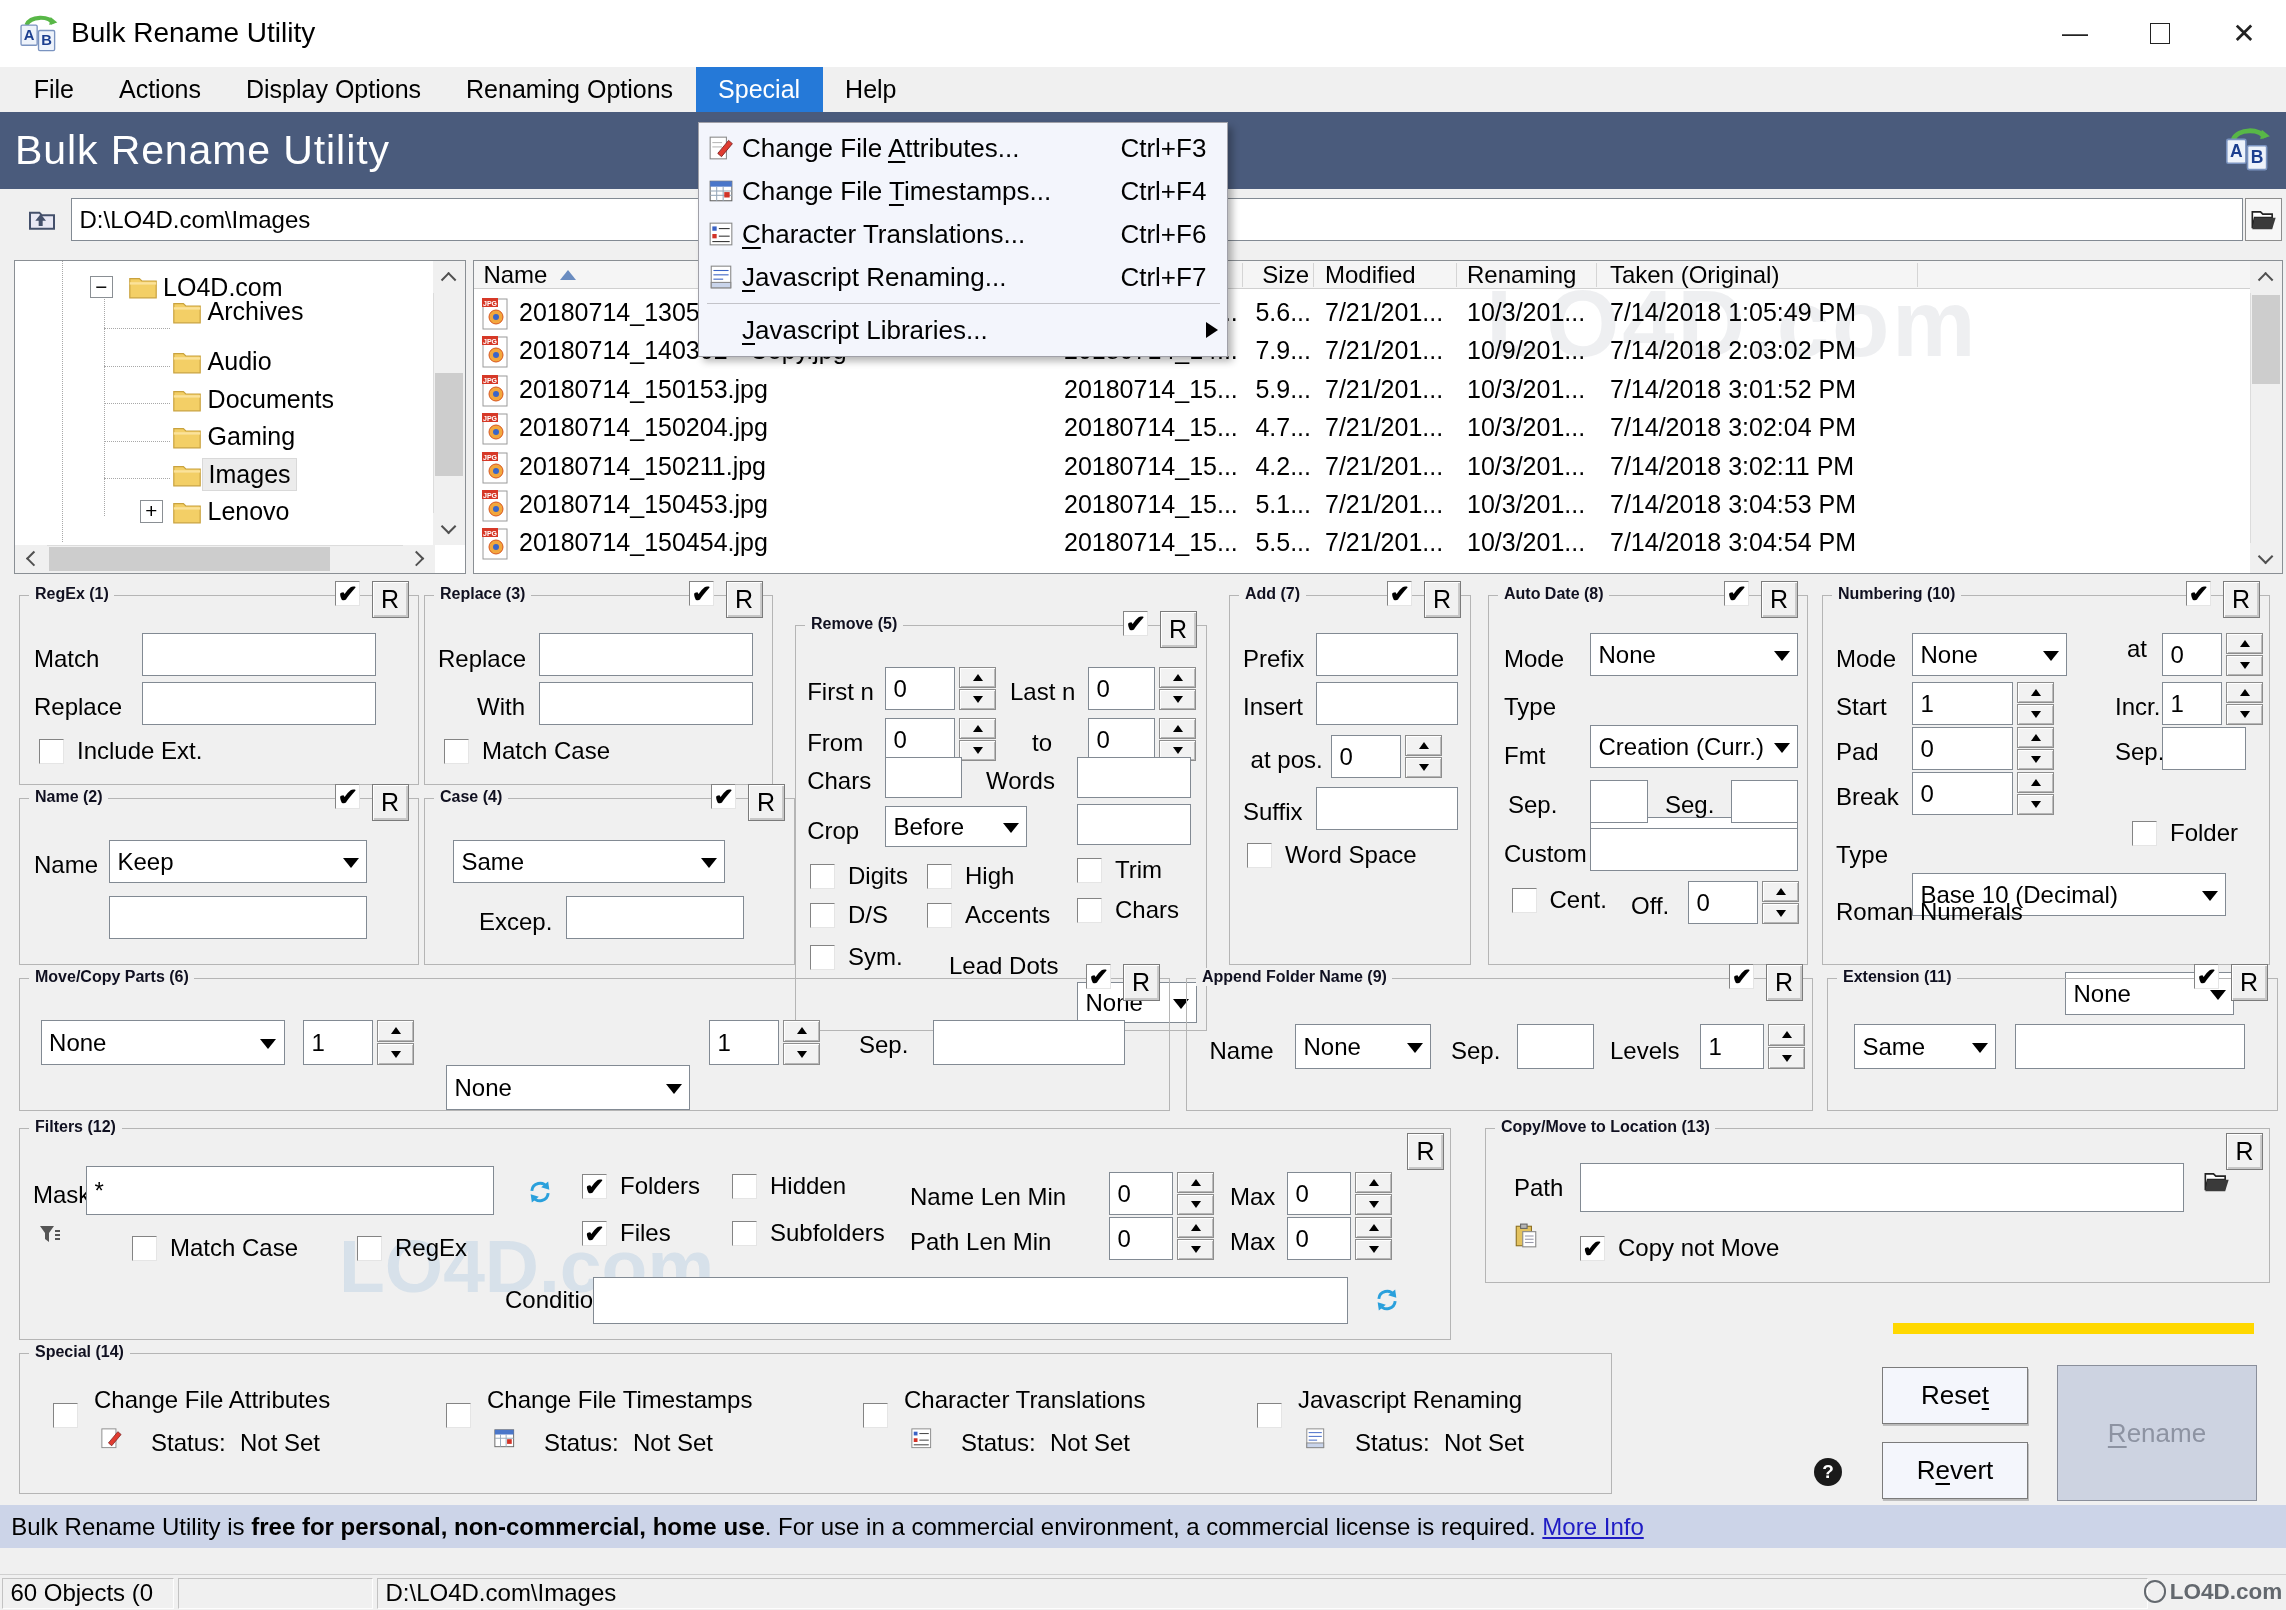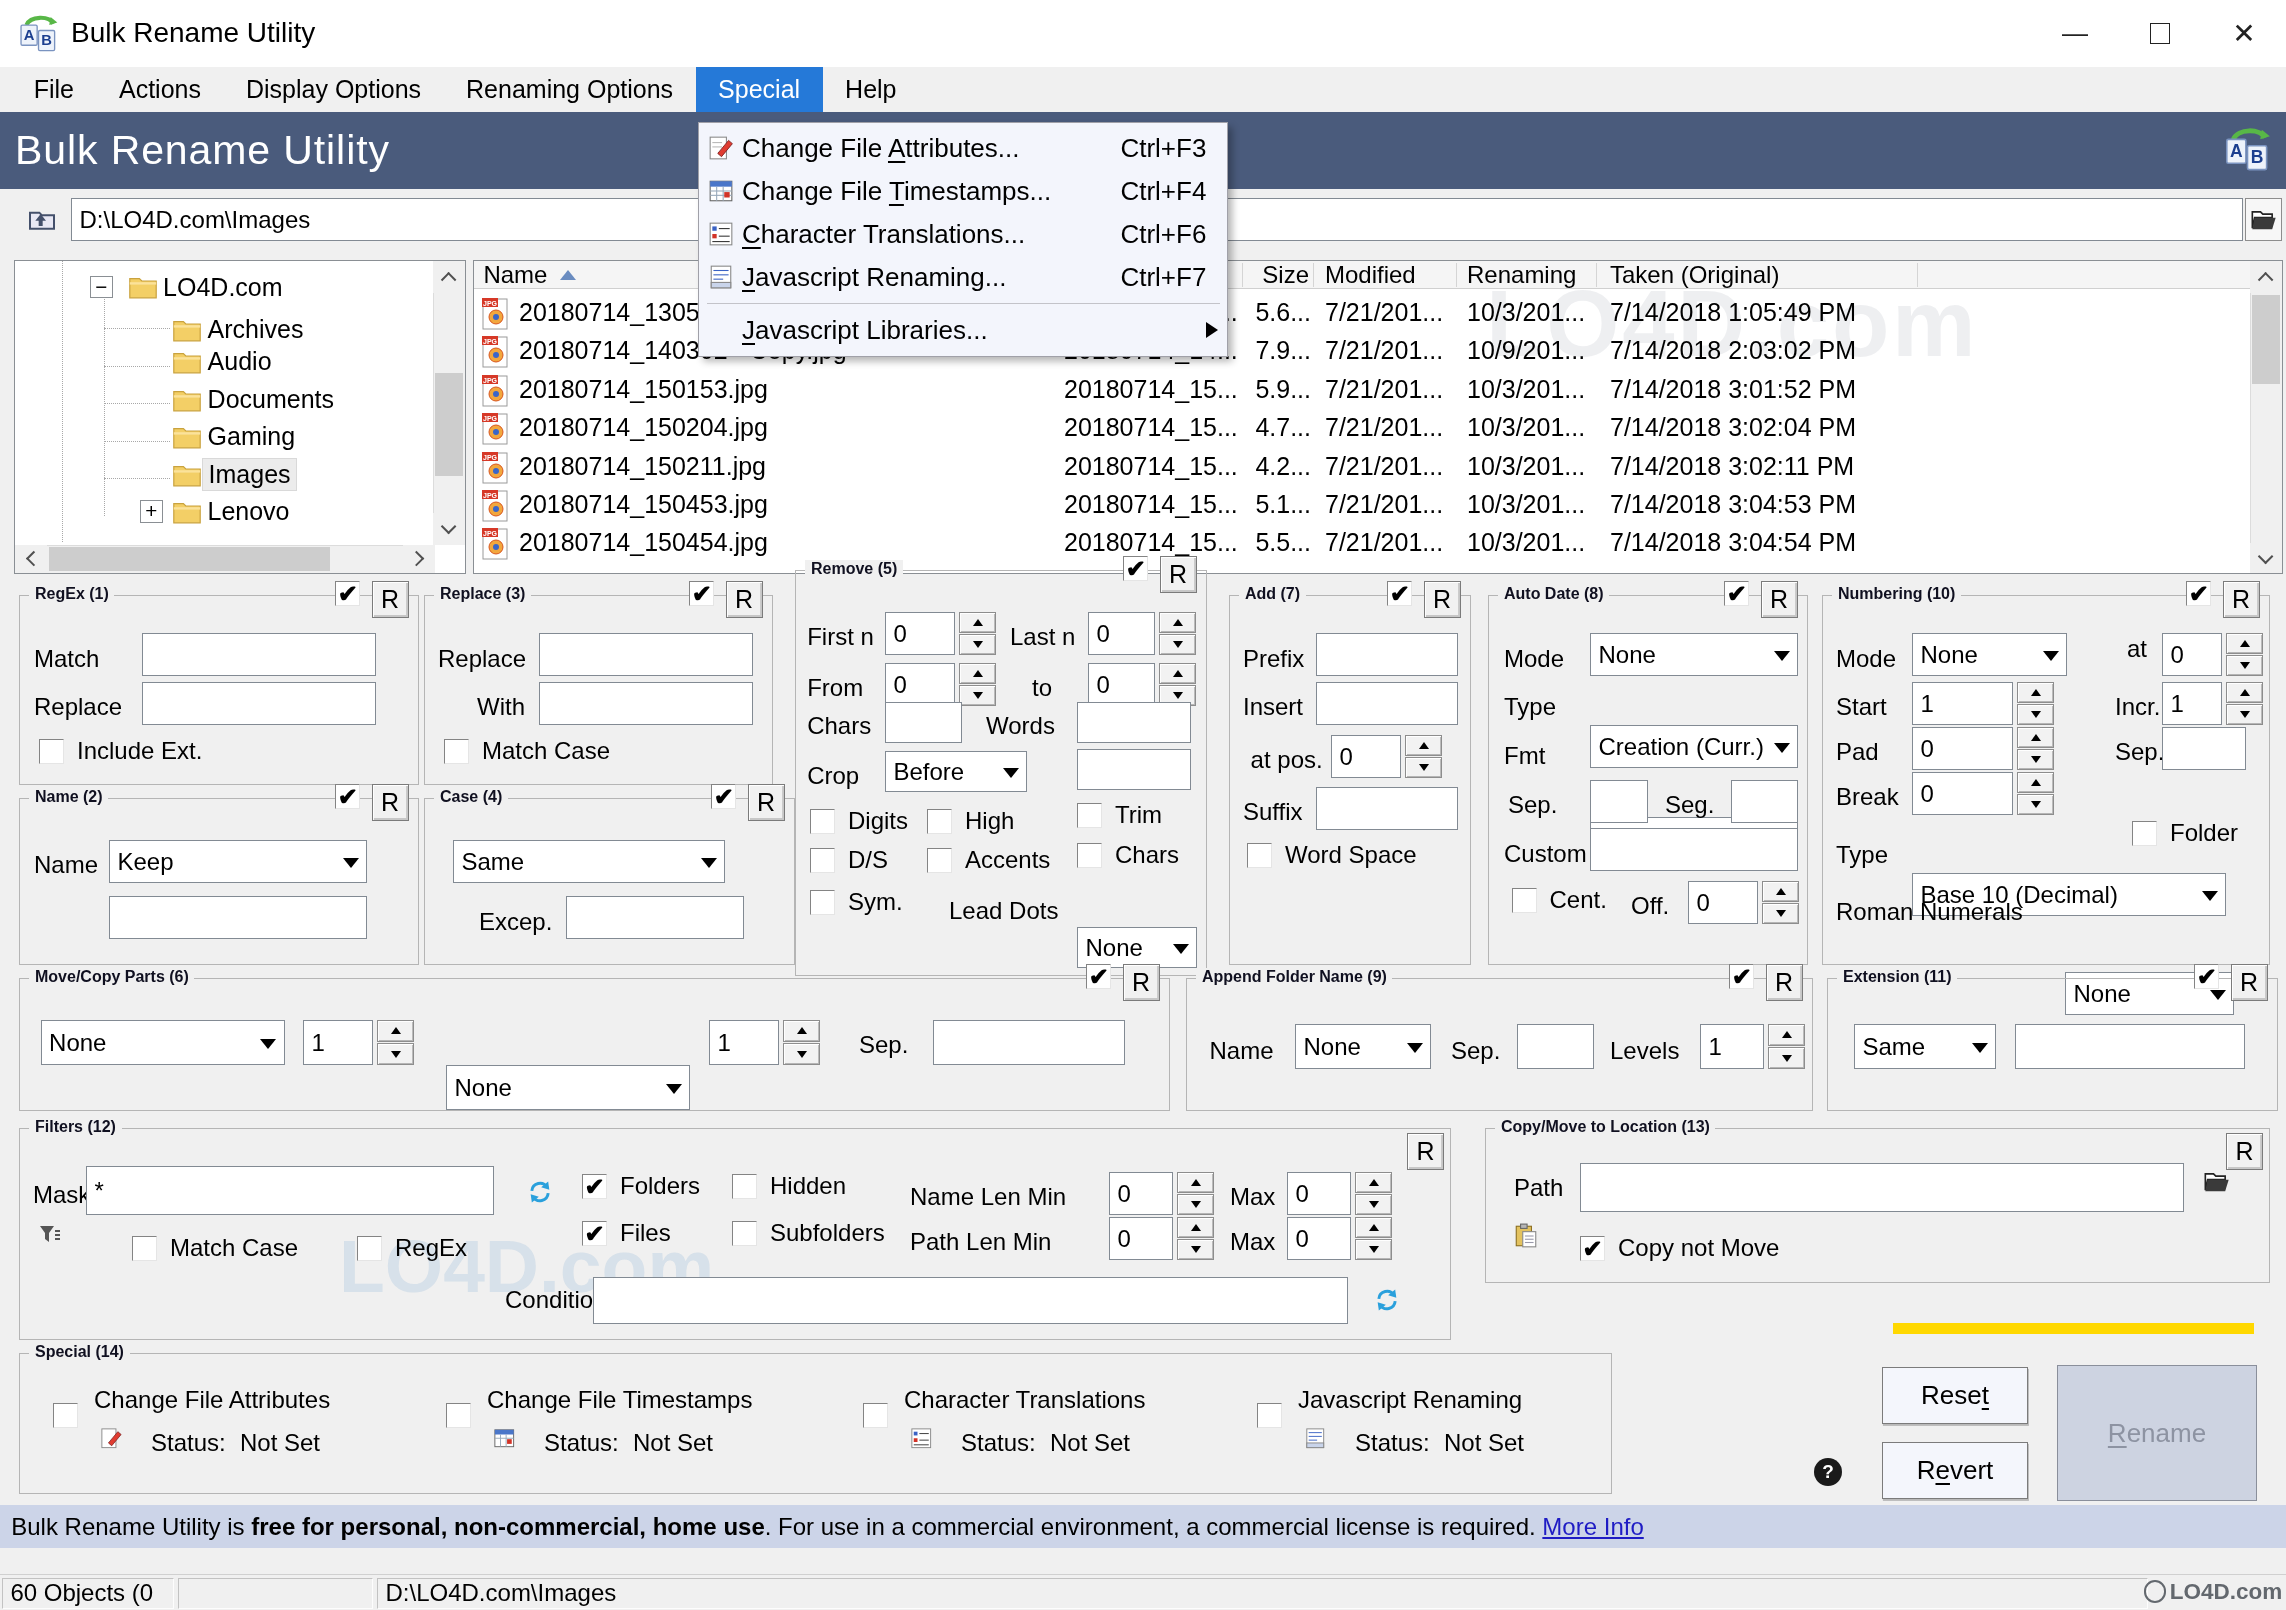--- a/index.html
+++ b/index.html
@@ -158,21 +158,21 @@
     <div class="doth" style="left:89px;top:217px;width:66px;"></div>
 
     <div class="titem" style="top:7.5px;left:75px">
       <span class="expbox">−</span>
       <svg style="margin-left:15px" width="30" height="24" viewBox="0 0 24 20">
         <path d="M1 3 h8 l2 2 h12 v14 h-22 z" fill="#f3cf66" stroke="#c9a23e"></path>
         <path d="M1 7 h22" stroke="#fbe29a" stroke-width="2"></path>
       </svg>
       <span class="tlabel">LO4D.com</span>
     </div>
-    <div class="titem" style="top:50px;left:157px">
+    <div class="titem" style="top:32px;left:157px">
       <svg width="30" height="24" viewBox="0 0 24 20">
           <path d="M1 3 h8 l2 2 h12 v14 h-22 z" fill="#f3cf66" stroke="#c9a23e"></path>
           <path d="M1 7 h22" stroke="#fbe29a" stroke-width="2"></path>
         </svg>
       <span class="tlabel">Archives</span>
     </div>
     <div class="titem" style="top:82px;left:157px">
       <svg width="30" height="24" viewBox="0 0 24 20">
           <path d="M1 3 h8 l2 2 h12 v14 h-22 z" fill="#f3cf66" stroke="#c9a23e"></path>
           <path d="M1 7 h22" stroke="#fbe29a" stroke-width="2"></path>
@@ -487,21 +487,21 @@
         <div class="rbtn">R</div>
       </div>
     <div class="selbox abs" style="left:28px;top:41px;width:272px;height:43px">
         <span>Same</span>
         <span class="selarr"></span>
       </div>
     <span class="lab abs" style="left:54px;top:109px">Excep.</span>
     <input class="ti abs" style="left: 141px; top: 97px; width: 178px; height: 43px;">
   </div>
 
-  <div class="panel" style="left:795px;top:570px;width:412px;height:406px;">
+  <div class="panel" style="left:795px;top:625px;width:412px;height:406px;">
     <span class="ptitle">Remove (5)</span>
     <div class="cbR">
         <span class="cb on"></span>
         <div class="rbtn">R</div>
       </div>
     <span class="lab abs" style="left:11.2px;top:52px">First n</span>
     <div class="spin abs" style="left:89px;top:41px;width:111px;height:43px">
         <input class="ti sval" value="0" style="">
         <span class="sbs">
           <span class="sb up"></span>

